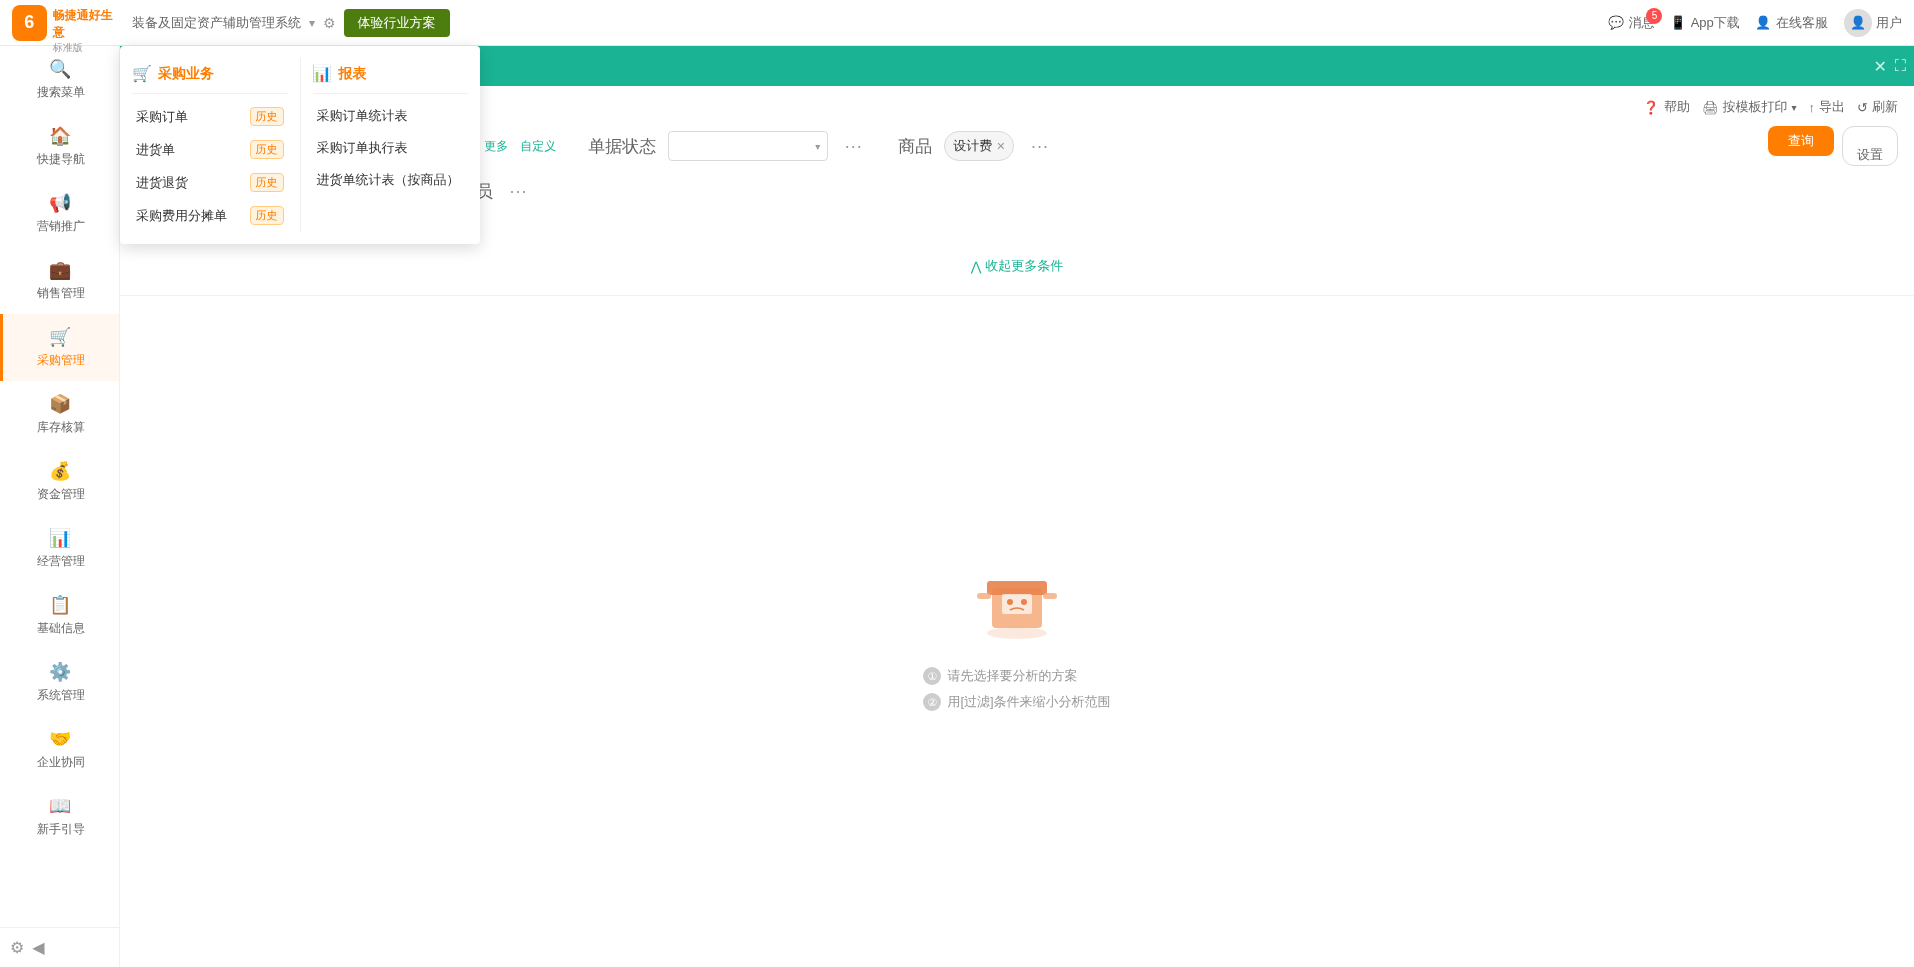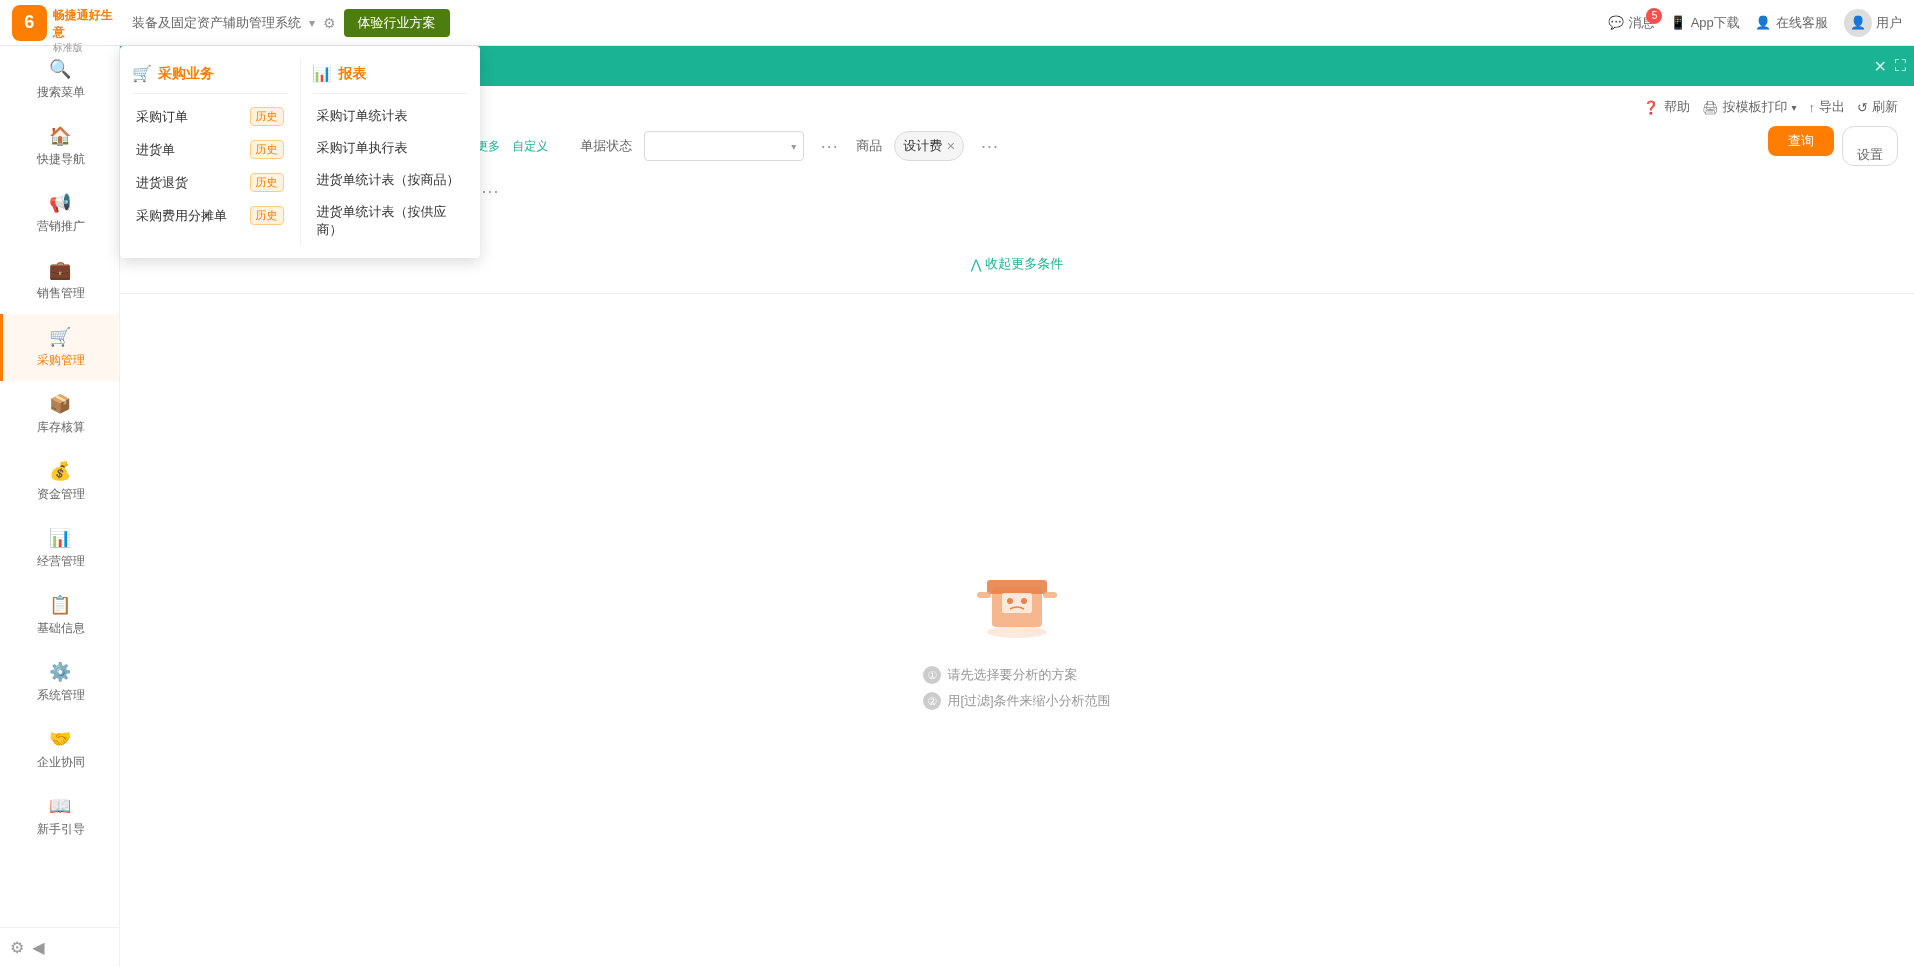--- a/index.html
+++ b/index.html
@@ -38,21 +38,21 @@
     .tab-item { padding: 8px 16px; color: rgba(255,255,255,0.8); cursor: pointer; font-size: 13px; border-radius: 4px 4px 0 0; display: flex; align-items: center; gap: 6px; }
     .tab-item.active { background: #fff; color: #333; }
     .tab-close { color: #999; font-size: 12px; cursor: pointer; }
     .tab-right { margin-left: auto; display: flex; align-items: center; gap: 8px; }
     .tab-icon-btn { background: none; border: none; cursor: pointer; color: rgba(255,255,255,0.8); font-size: 16px; }
 
     
     .filter-area { background: #fff; padding: 12px 16px; border-bottom: 1px solid #f0f0f0; }
     .filter-row { display: flex; align-items: center; gap: 12px; margin-bottom: 10px; flex-wrap: wrap; }
     .filter-row:last-child { margin-bottom: 0; }
-    .filter-label { color: #666; white-space: nowrap; font-size: 13px; }
+    .filter-label { color: #666; white-space: nowrap; font-size: 17px; }
     .filter-select { border: 1px solid #d9d9d9; border-radius: 4px; padding: 4px 24px 4px 8px; font-size: 13px; height: 30px; background: #fff; color: #333; appearance: none; cursor: pointer; min-width: 120px; }
     .filter-tag { background: #f5f5f5; border: 1px solid #d9d9d9; border-radius: 15px; padding: 4px 8px; font-size: 13px; height: 30px; display: flex; align-items: center; gap: 4px; }
     .filter-tag-close { color: #999; cursor: pointer; font-size: 11px; }
     .filter-dots { color: #999; cursor: pointer; font-size: 18px; margin-left: 4px; }
     .date-range { display: flex; align-items: center; gap: 4px; }
     .date-picker { border: 1px solid #d9d9d9; border-radius: 4px; padding: 4px 8px; font-size: 13px; height: 30px; background: #fff; }
     .date-quick { color: #1ab394; cursor: pointer; font-size: 12px; }
     .btn-query { background: #ff7d00; color: white; border: none; border-radius: 8px; padding: 5px 20px; font-size: 13px; cursor: pointer; height: 30px; }
     .btn-set { background: #fff; color: #666; border: 1px solid #d9d9d9; border-radius: 12px; padding: 19px 14px; font-size: 13px; cursor: pointer; height: 30px; }
     .toolbar-right { margin-left: auto; display: flex; align-items: center; gap: 12px; }
@@ -228,21 +228,21 @@
         <span class="date-quick">自定义</span>
 
         <span class="filter-label" style="margin-left:20px;">单据状态</span>
         <div class="select-wrapper">
           <select class="filter-select" style="width:160px;">
             <option></option>
           </select>
         </div>
         <span class="filter-dots">···</span>
 
-        <span class="filter-label" style="margin-left:6px;">商品</span>
+        <span class="filter-label" style="margin-left:24px;">商品</span>
         <div class="filter-tag">
           <span>设计费</span>
           <span class="filter-tag-close">✕</span>
         </div>
         <span class="filter-dots">···</span>
 
         <div style="margin-left:auto; display:flex; gap:8px;">
           <button class="btn-query">查询</button>
           <button class="btn-set">设置</button>
         </div>
@@ -338,19 +338,16 @@
       </div>
       <div class="dropdown-item">
         <span>采购订单统计表</span>
       </div>
       <div class="dropdown-item">
         <span>采购订单执行表</span>
       </div>
       <div class="dropdown-item">
         <span>进货单统计表（按商品）</span>
       </div>
-      <div class="dropdown-item">
-        <span>进货单统计表（按供应商）</span>
-      </div>
     </div>
   </div>
 
 </div>
 
 </body></html>

